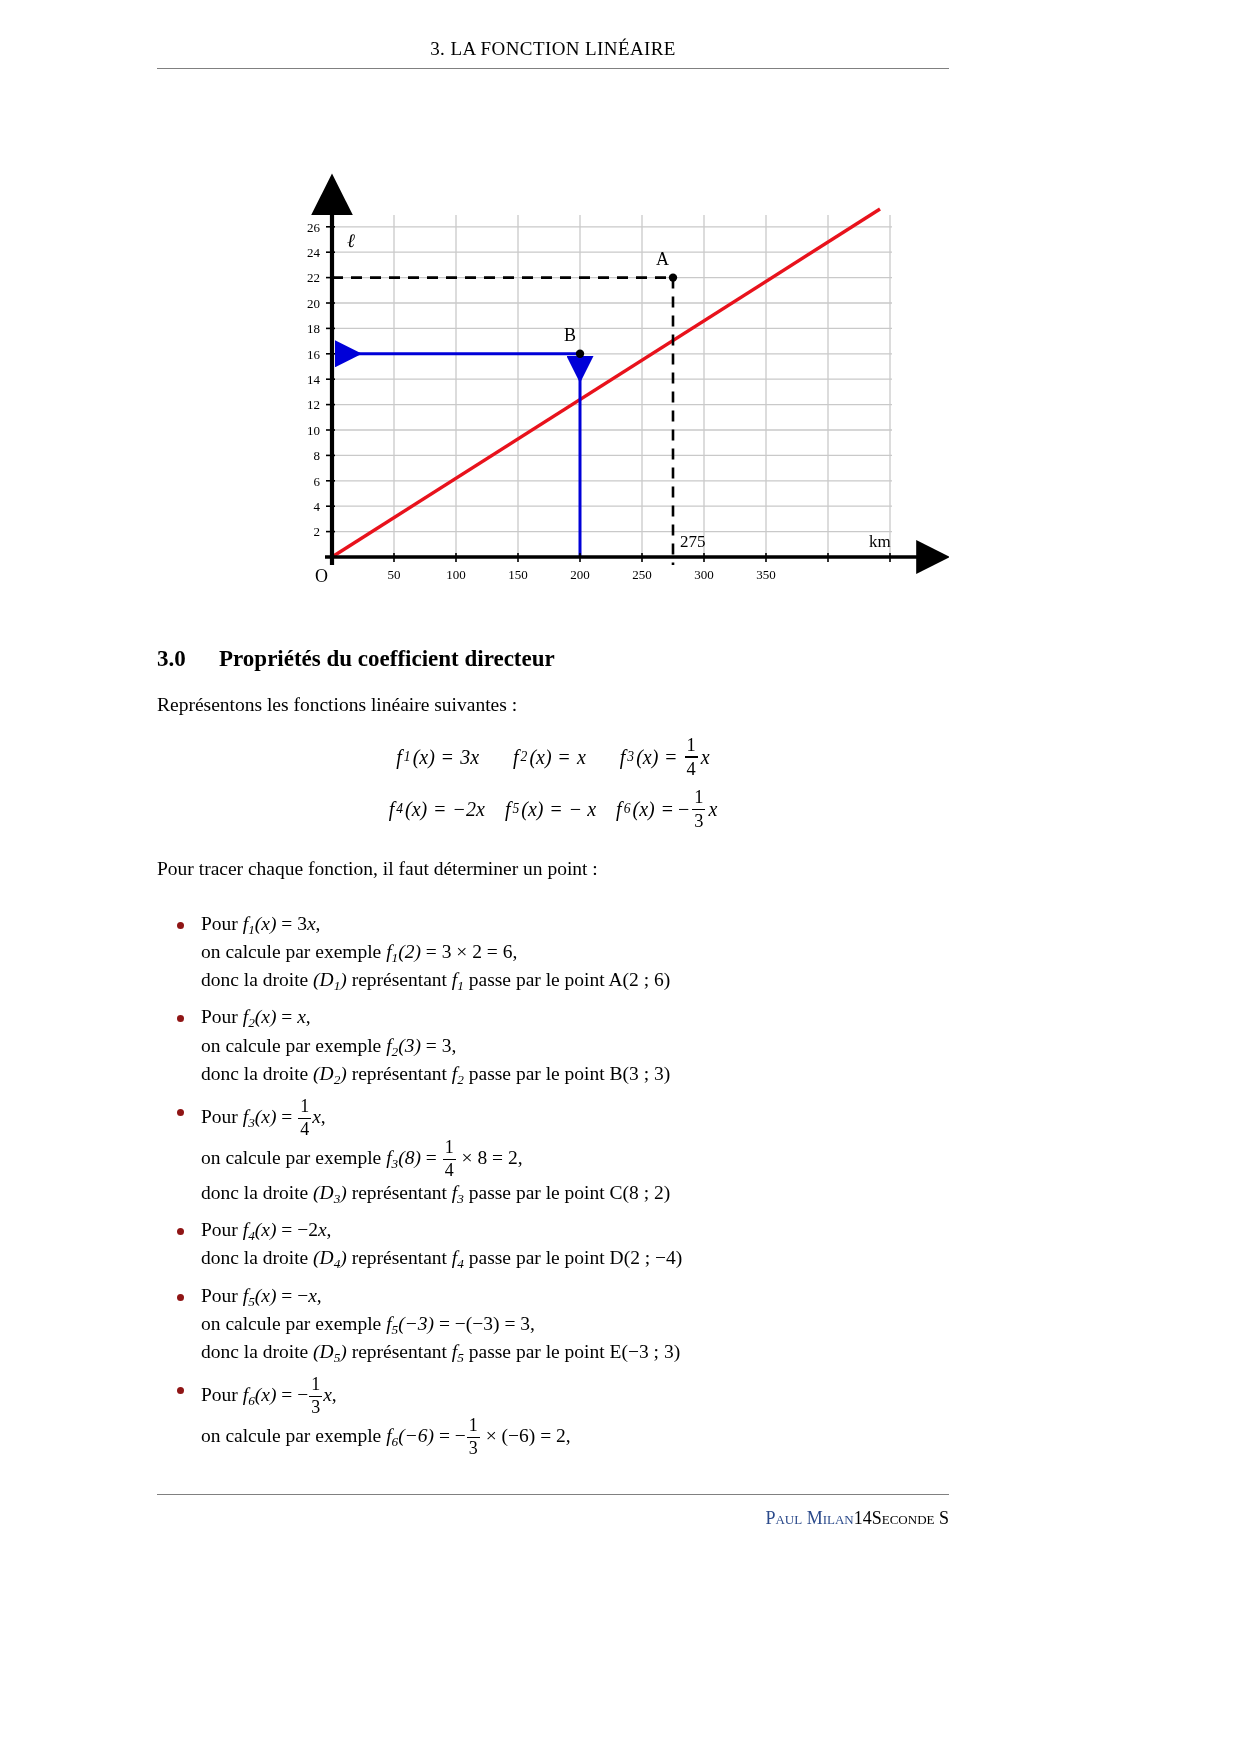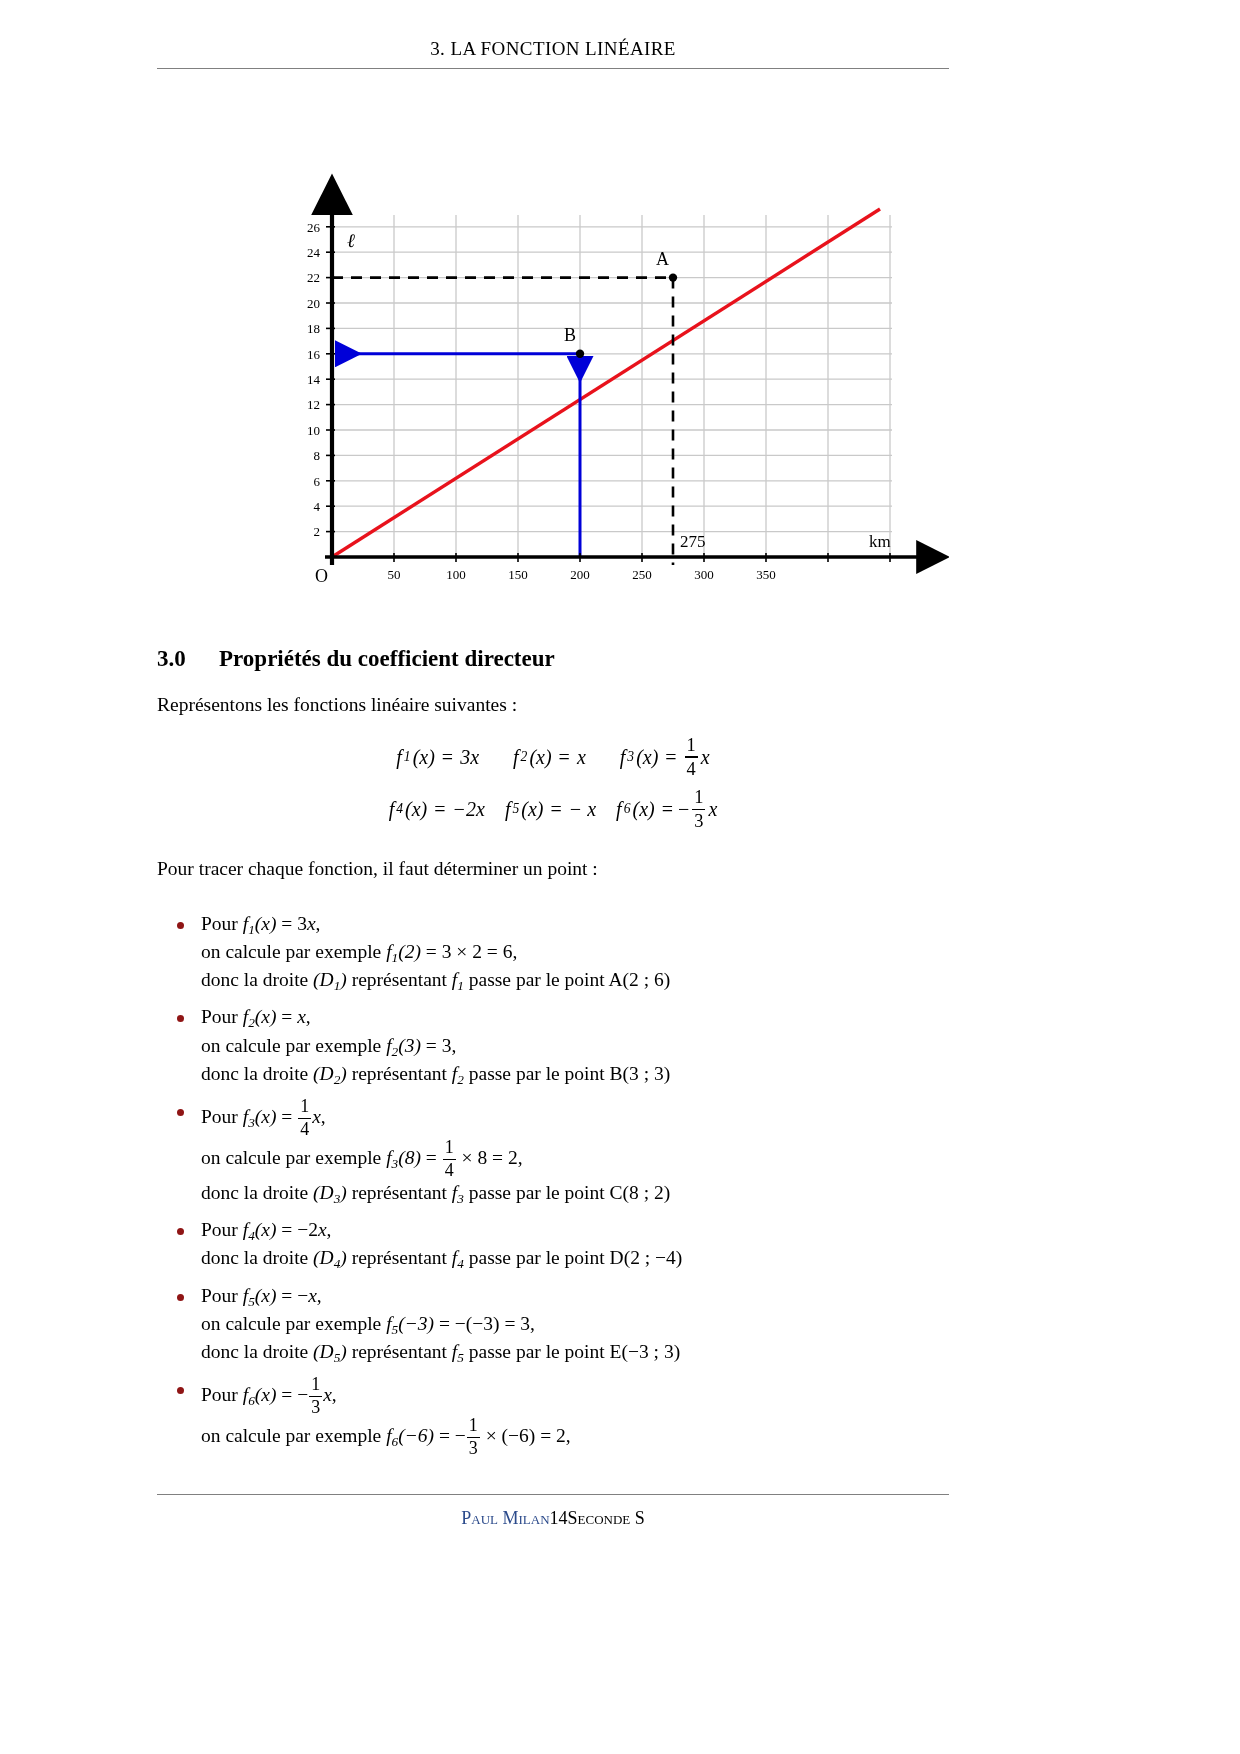--- a/index.html
+++ b/index.html
@@ -64,21 +64,21 @@
   .item{position:relative;padding-left:44px;margin-bottom:9px;}
   .bullet{
     position:absolute;left:20px;top:11px;width:7px;height:7px;border-radius:50%;
     background:#8f1515;
   }
   .ln{line-height:1.35;white-space:nowrap;}
   .ln.tall{line-height:1.9;}
 
   
   .footer{position:absolute;left:157px;top:1508px;width:792px;
-          display:flex;justify-content:center;align-items:baseline;
+          display:flex;justify-content:flex-end;align-items:baseline;
           font-size:18px;}
   .fl{font-variant:small-caps;color:#2b4a8b;}
   .fc{}
   .fr{font-variant:small-caps;}
 </style>
 </head>
 <body>
 
 <div class="page">
 

